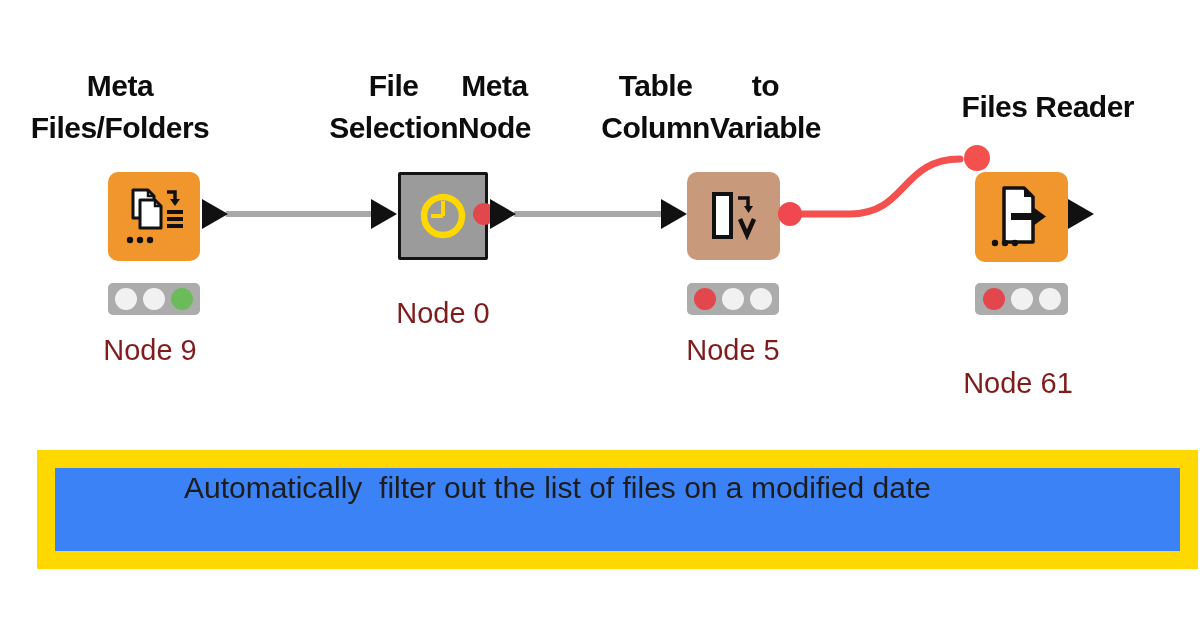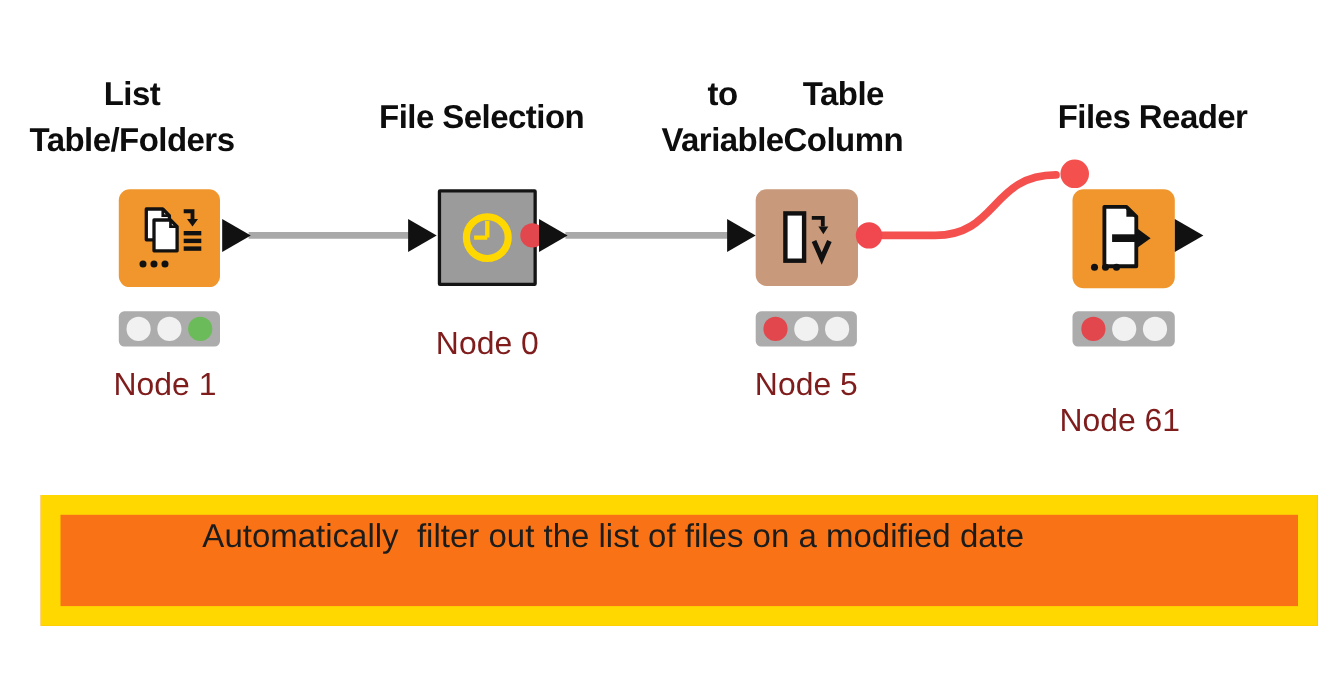--- a/index.html
+++ b/index.html
@@ -23,33 +23,33 @@
     display:flex;align-items:center;justify-content:center;gap:6px;}
   .light{width:22px;height:22px;border-radius:50%;background:#F1F1F1;display:inline-block;}
   .light[data-state="off"]{background:#F1F1F1;}
   .light[data-state="green"]{background:#6CBB5A;}
   .light[data-state="red"]{background:#E2474D;}
   
   .node-label{position:absolute;width:200px;font-size:29px;color:#7f1d1d;text-align:center;}
   
   .annotation{
     position:absolute;left:37px;top:450px;width:1161px;height:119px;box-sizing:border-box;
-    border:18px solid #FFD800;background:#f97316;
+    border:18px solid #FFD800;background:#3b82f6;
   }
   .annotation-text{
     display:block;margin-top:1px;padding-right:120px;
     font-size:30px;line-height:38px;color:#1c1c1c;text-align:center;white-space:pre-wrap;
   }
   svg.overlay{position:absolute;left:0;top:0;pointer-events:none;}
 </style>
 </head>
 <body>
 
 <div class="node-title" style="left:0px;width:240px;">
-  <span>List Table/Folders</span>
+  <span>Meta Files/Folders</span>
   <span></span>
 </div>
 <div class="node-body" style="left:108px;background:#F0962D;">
   <svg width="62" height="58" viewBox="0 0 62 58">
     <path d="M10 2 h15 l6 6 v22 h-21 z" fill="#ffffff" stroke="#111111" stroke-width="3" stroke-linejoin="round"></path>
     <path d="M25 2 v6 h6" fill="none" stroke="#111111" stroke-width="2.5"></path>
     <path d="M17 12 h15 l6 6 v22 h-21 z" fill="#ffffff" stroke="#111111" stroke-width="3" stroke-linejoin="round"></path>
     <path d="M32 12 v6 h6" fill="none" stroke="#111111" stroke-width="2.5"></path>
     <path d="M44 4 h8 v7" fill="none" stroke="#111111" stroke-width="3.5"></path>
     <polygon points="47,11 57,11 52,18" fill="#111111"></polygon>
@@ -59,37 +59,38 @@
     <circle cx="7" cy="52" r="3.2" fill="#111111"></circle>
     <circle cx="17" cy="52" r="3.2" fill="#111111"></circle>
     <circle cx="27" cy="52" r="3.2" fill="#111111"></circle>
   </svg>
 </div>
 <div class="tl" style="left:108px;">
   <span class="light" data-state="off"></span>
   <span class="light" data-state="off"></span>
   <span class="light" data-state="green"></span>
 </div>
-<div class="node-label" style="left:50px;top:334px;">Node 1</div>
+<div class="node-label" style="left:50px;top:334px;">Node 9</div>
 
 <div class="node-title" style="left:331px;width:200px;">
   <span>File Selection</span>
+  <span>Meta Node</span>
 </div>
 <div class="node-body meta" style="left:398px;width:90px;height:88px;background:#9B9B9B;">
   <svg width="56" height="56" viewBox="0 0 56 56">
     <circle cx="28" cy="28" r="19" fill="none" stroke="#FFD800" stroke-width="6.5"></circle>
     <line x1="28" y1="28" x2="28" y2="13" stroke="#FFD800" stroke-width="4"></line>
     <line x1="28" y1="28" x2="16" y2="28" stroke="#FFD800" stroke-width="4"></line>
   </svg>
 </div>
 <div class="node-label" style="left:343px;top:297px;">Node 0</div>
 
 <div class="node-title" style="left:621px;width:200px;">
+  <span>Table Column</span>
   <span>to Variable</span>
-  <span>Table Column</span>
 </div>
 <div class="node-body" style="left:687px;width:93px;height:88px;background:#C9997B;">
   <svg width="54" height="54" viewBox="0 0 54 54">
     <rect x="7" y="5" width="17" height="43" fill="#ffffff" stroke="#111111" stroke-width="4"></rect>
     <path d="M31 9 h10 v8" fill="none" stroke="#111111" stroke-width="3.5"></path>
     <polygon points="37,17 46,17 41.5,24" fill="#111111"></polygon>
     <polyline points="33,30 40,46 47,30" fill="none" stroke="#111111" stroke-width="4.5"></polyline>
   </svg>
 </div>
 <div class="tl" style="left:687px;">

